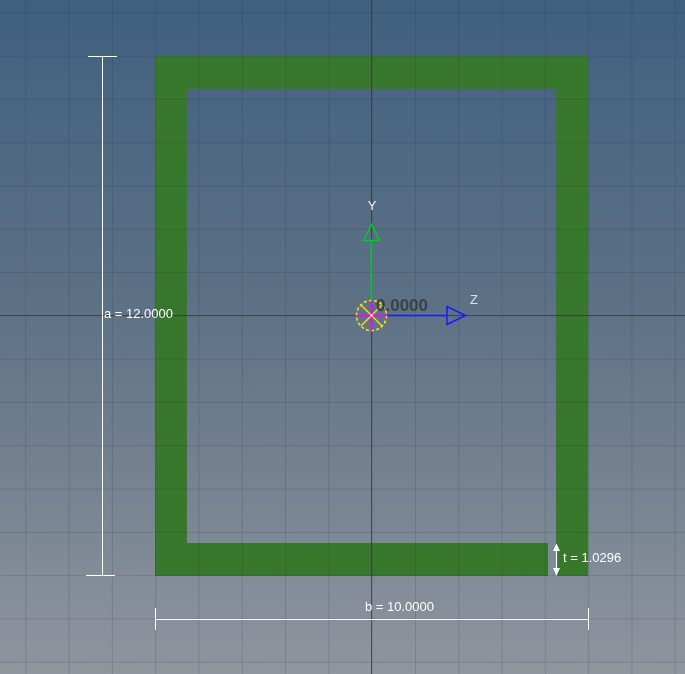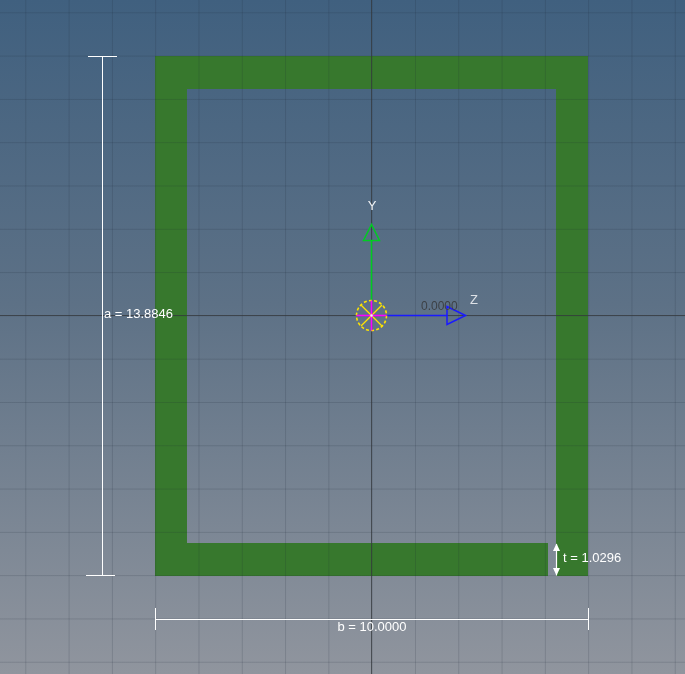--- a/index.html
+++ b/index.html
@@ -52,25 +52,25 @@
   #dim-a-line    { left: 102px; top: 57px;  width: 1px;  height: 519px; }
   #dim-a-cap-top { left: 88px;  top: 56px;  width: 29px; height: 1px; }
   #dim-a-cap-bot { left: 86px;  top: 575px; width: 29px; height: 1px; }
   #dim-b-line    { left: 155px; top: 619px; width: 434px; height: 1px; }
   #dim-b-cap-l   { left: 155px; top: 608px; width: 1px;  height: 22px; }
   #dim-b-cap-r   { left: 588px; top: 608px; width: 1px;  height: 22px; }
 
   
   .label { position: absolute; color: var(--dim-white); font-size: 13px; line-height: 14px; white-space: nowrap; }
   #dim-a-label { left: 104px; top: 307px; }
-  #dim-b-label { left: 310px; top: 620px; width: 124px; text-align: center; }
+  #dim-b-label { left: 310px; top: 600px; width: 124px; text-align: right; }
   #dim-t-label { left: 563px; top: 551px; }
   #axis-y-label { left: 364px; top: 199px; width: 16px; text-align: center; color: #f2f4f6; }
   #axis-z-label { left: 466px; top: 293px; width: 16px; text-align: center; color: #dde1e6; }
-  #origin-readout { left: 376px; top: 299px; font-size: 12px; color: var(--readout-gray); font-weight: 400; margin-left: 45px; }
+  #origin-readout { left: 376px; top: 299px; font-size: 17px; color: var(--readout-gray); font-weight: 700; }
 
   #overlay-svg { position: absolute; left: 0; top: 0; pointer-events: none; }
   .y-axis { stroke: var(--axis-y-green); }
   .z-axis { stroke: var(--axis-z-blue); }
   .origin-y { stroke: var(--origin-yellow); }
   .origin-m { stroke: var(--origin-magenta); }
   .t-dim { stroke: var(--dim-white); }
   .t-dim-fill { fill: var(--dim-white); }
 </style>
 </head>
@@ -117,20 +117,20 @@
     </g>
   </svg>
 
   <div class="abs dim" id="dim-a-line"></div>
   <div class="abs dim" id="dim-a-cap-top"></div>
   <div class="abs dim" id="dim-a-cap-bot"></div>
   <div class="abs dim" id="dim-b-line"></div>
   <div class="abs dim" id="dim-b-cap-l"></div>
   <div class="abs dim" id="dim-b-cap-r"></div>
 
-  <div class="label" id="dim-a-label">a = 13.8846</div>
+  <div class="label" id="dim-a-label">a = 12.0000</div>
   <div class="label" id="dim-b-label">b = 10.0000</div>
   <div class="label" id="dim-t-label">t = 1.0296</div>
   <div class="label" id="axis-y-label">Y</div>
   <div class="label" id="axis-z-label">Z</div>
   <div class="label" id="origin-readout">0.0000</div>
 
 </div>
 
 </body></html>

